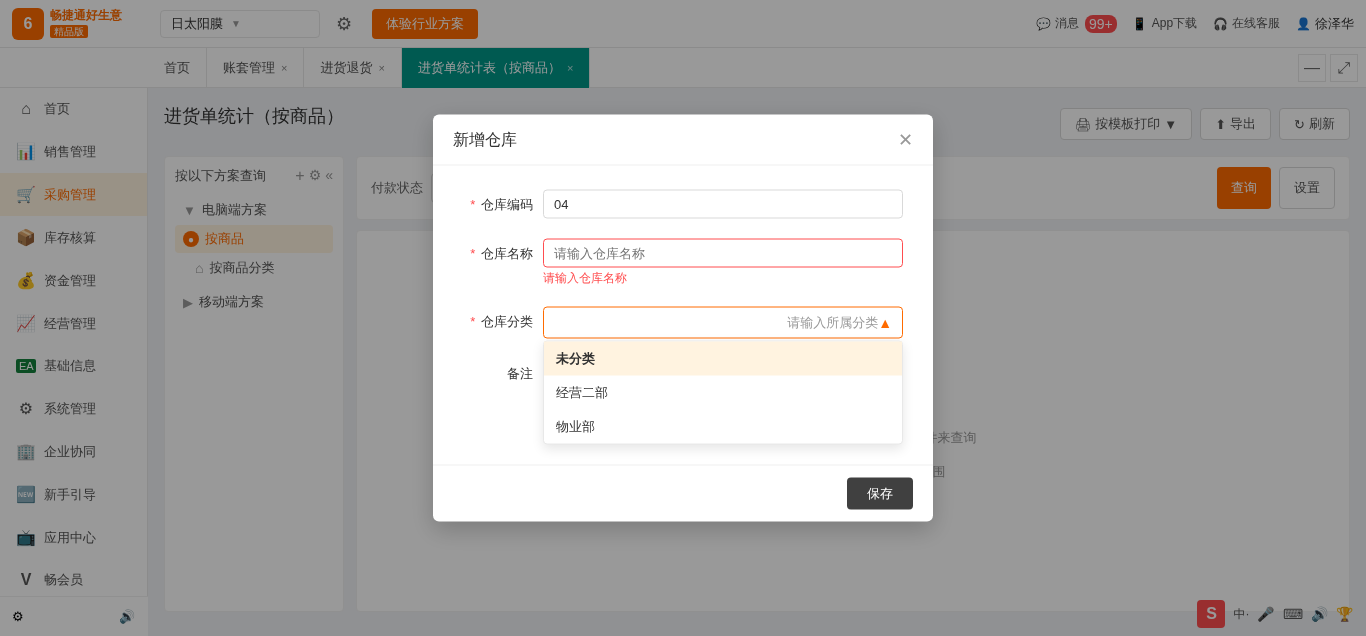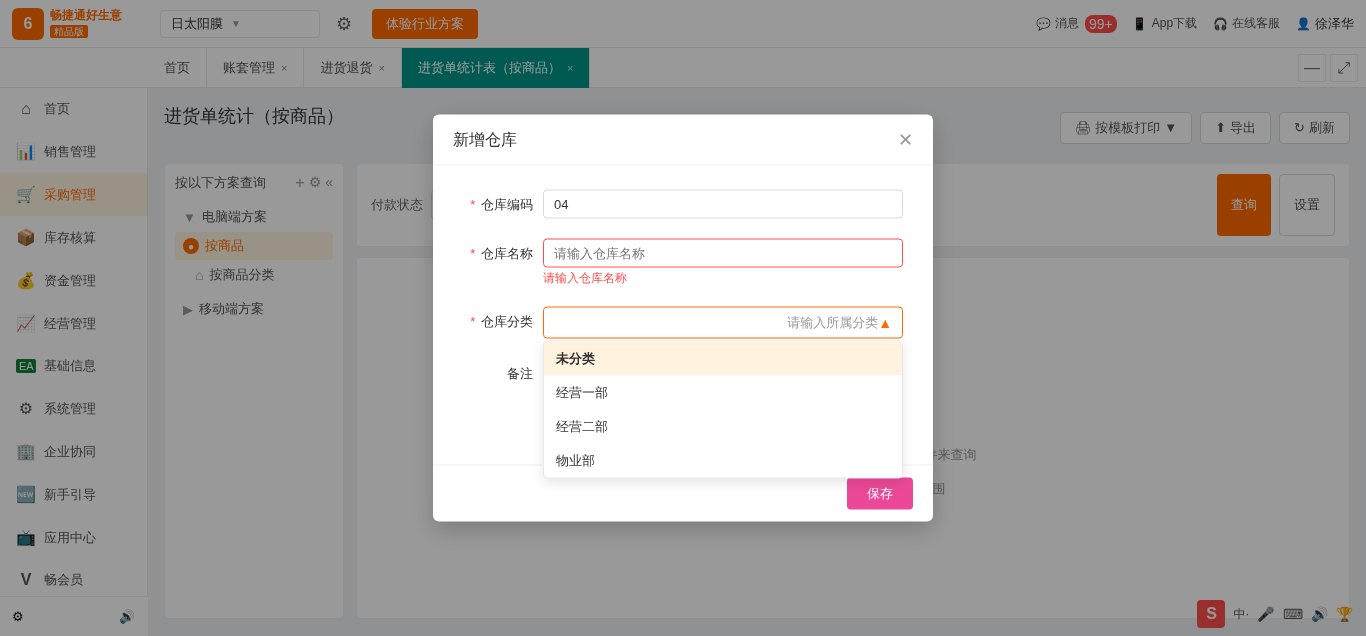--- a/index.html
+++ b/index.html
@@ -104,25 +104,25 @@
     .sidebar-item {
       display: flex; align-items: center; padding: 12px 16px; cursor: pointer;
       color: #555; font-size: 13px; gap: 8px;
     }
     .sidebar-item.active { background: #fff3e0; color: #ff6b00; }
     .sidebar-icon { font-size: 16px; width: 20px; text-align: center; }
 
     
     .content-area { flex: 1; overflow: auto; padding: 16px; position: relative; }
 
-    .page-title { font-size: 18px; color: #333; font-weight: 500; margin-bottom: 23px; }
+    .page-title { font-size: 18px; color: #333; font-weight: 500; margin-bottom: 16px; }
 
     .btn-orange {
       background: #ff6b00; color: #fff; border: none; border-radius: 4px;
-      padding: 22px 14px; cursor: pointer; font-size: 13px;
+      padding: 12px 14px; cursor: pointer; font-size: 13px;
     }
     .btn-white {
       background: #fff; color: #555; border: 1px solid #d9d9d9; border-radius: 4px;
       padding: 6px 14px; cursor: pointer; font-size: 13px; display: flex; align-items: center; gap: 4px;
     }
 
     .scheme-tree { padding: 4px 0; }
     .scheme-node { padding: 4px 8px; display: flex; align-items: center; gap: 6px; cursor: pointer; }
     .scheme-child { padding-left: 20px; }
     .orange-dot { width: 16px; height: 16px; background: #ff6b00; border-radius: 50%; display: inline-flex; align-items: center; justify-content: center; color: #fff; font-size: 10px; }
@@ -180,21 +180,21 @@
       box-shadow: 0 4px 12px rgba(0,0,0,0.1); z-index: 200;
     }
     .dropdown-item {
       padding: 8px 12px; cursor: pointer; color: #333; font-size: 13px;
     }
     .dropdown-item.selected { background: #fff3e0; font-weight: bold; }
 
     .chevron-up { color: #ff6b00; font-size: 14px; }
 
     .btn-save-orange {
-      background: #ec4899; color: #fff; border: none; border-radius: 4px;
+      background: #404040; color: #fff; border: none; border-radius: 4px;
       padding: 7px 20px; cursor: pointer; font-size: 13px;
     }
     .bottom-logo {
       position: fixed; bottom: 8px; right: 12px;
       display: flex; align-items: center; gap: 8px;
     }
     .s-logo { width: 28px; height: 28px; background: #ff4d4f; border-radius: 4px; display: flex; align-items: center; justify-content: center; color: #fff; font-weight: bold; font-size: 16px; }
 
     .sidebar-collapse {
       position: absolute; bottom: 0; left: 0; width: 148px;
@@ -458,21 +458,20 @@
         <span>仓库分类</span>
       </div>
       <div class="form-input-wrap" style="position:relative;">
         <div class="form-input-select active-border">
           <span style="color:#999;font-size:13px;">请输入所属分类</span>
           <span class="chevron-up">▲</span>
         </div>
 
         <div class="dropdown-list">
           <div class="dropdown-item selected">未分类</div>
-          <div class="dropdown-item">经营一部</div>
           <div class="dropdown-item">经营二部</div>
           <div class="dropdown-item">物业部</div>
         </div>
       </div>
     </div>
 
     <div class="form-row">
       <div class="form-label">
         <span>备注</span>
       </div>

